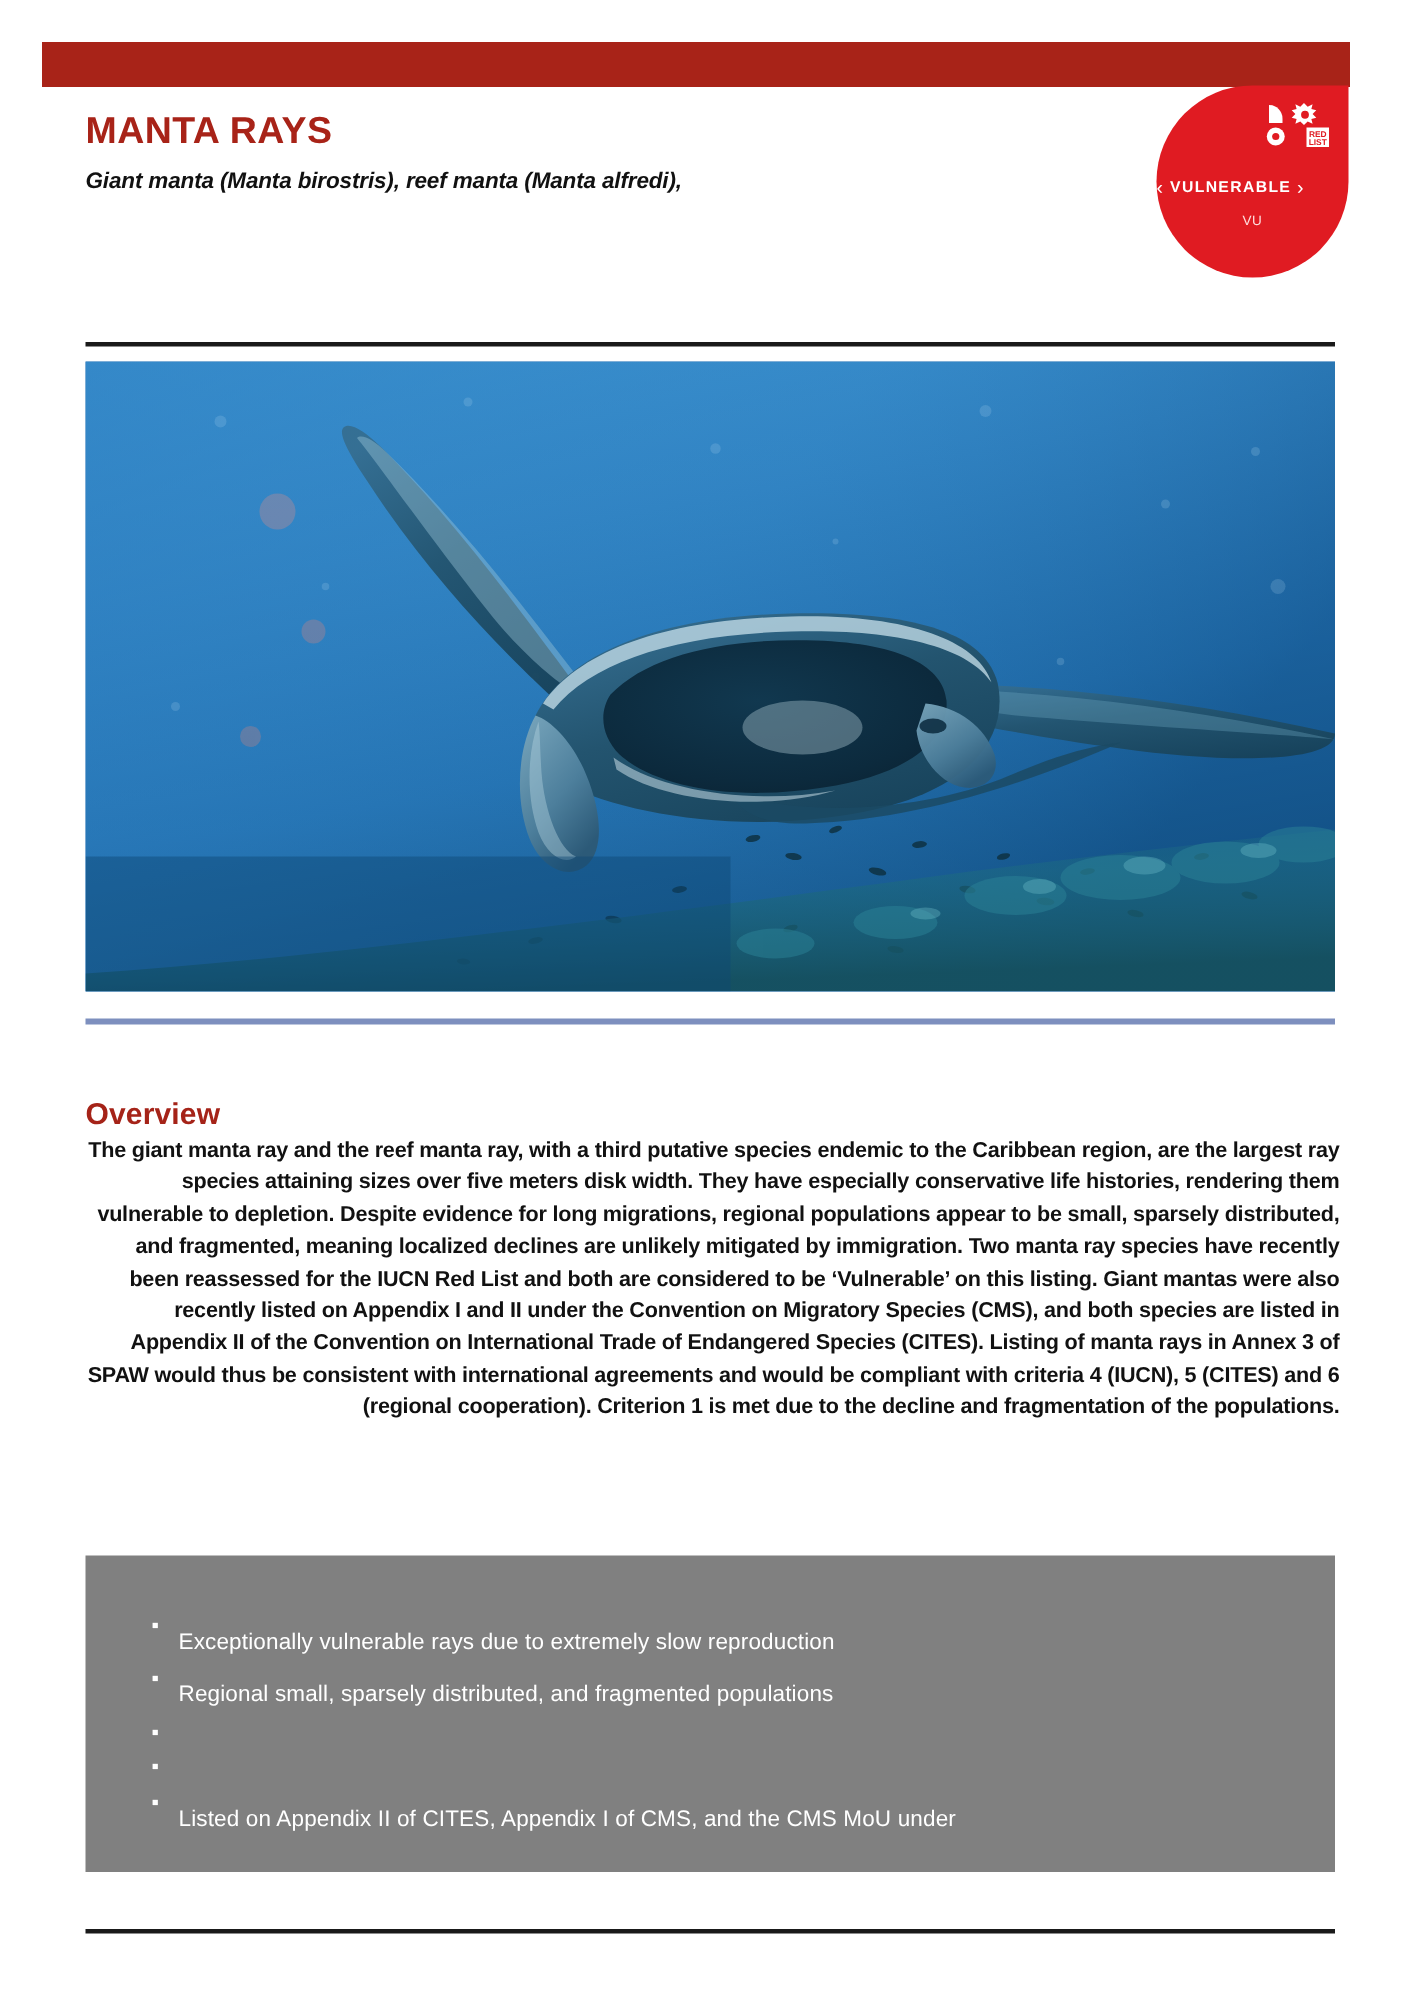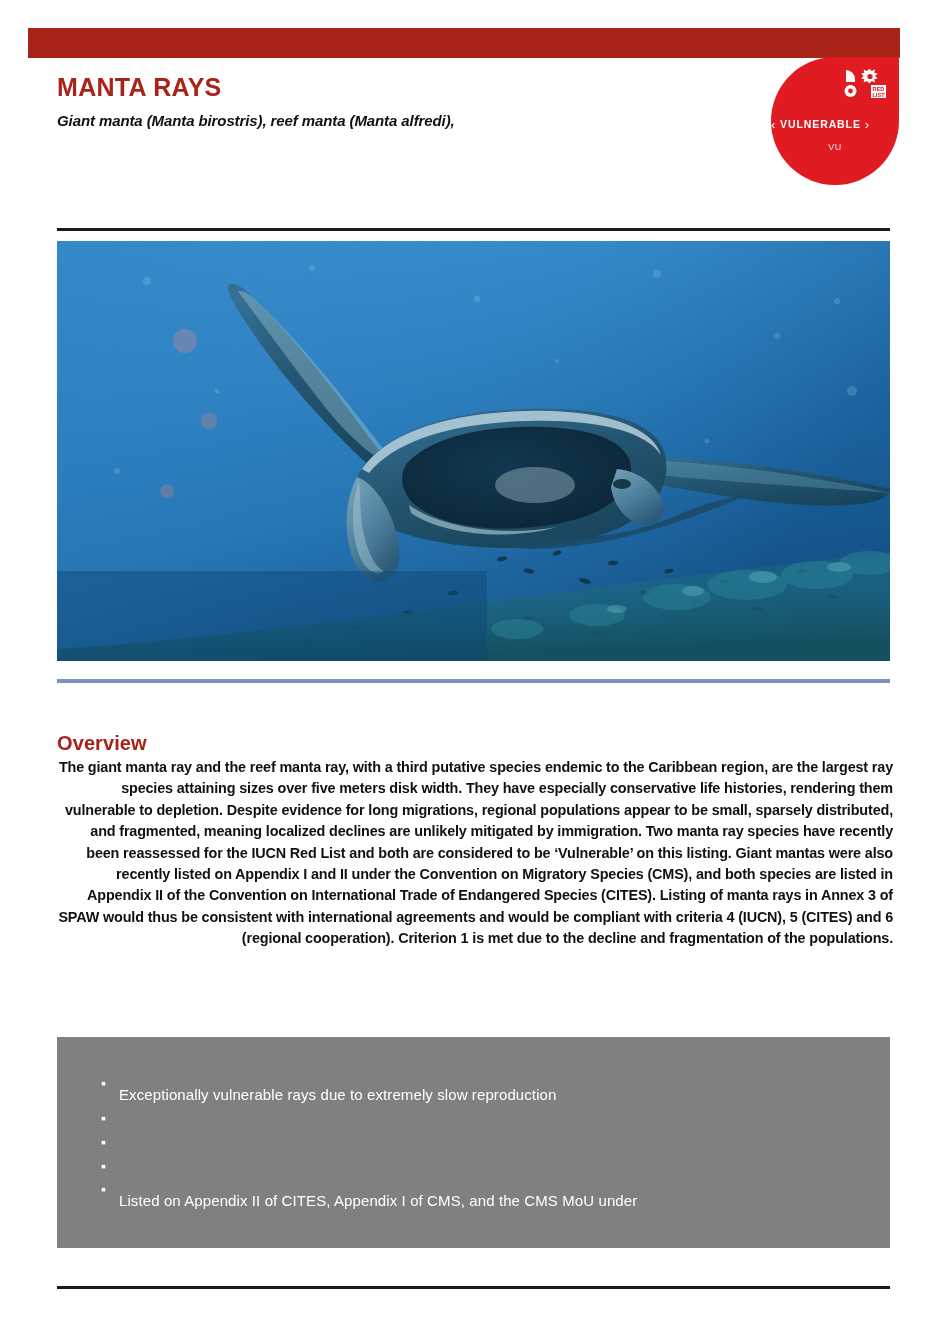--- a/index.html
+++ b/index.html
@@ -349,20 +349,21 @@
     <div class="overview-body">The giant manta ray and the reef manta ray, with a third putative species endemic to the Caribbean region, are the largest ray species attaining sizes over five meters disk width. They have especially conservative life histories, rendering them vulnerable to depletion. Despite evidence for long migrations, regional populations appear to be small, sparsely distributed, and fragmented, meaning localized declines are unlikely mitigated by immigration. Two manta ray species have recently been reassessed for the IUCN Red List and both are considered to be ‘Vulnerable’ on this listing.  Giant mantas were also recently listed on Appendix I and II under the Convention on Migratory Species (CMS), and both species are listed in Appendix II of the Convention on International Trade of Endangered Species (CITES). Listing of manta rays in Annex 3 of SPAW would thus be consistent with international agreements and would be compliant with criteria 4 (IUCN), 5 (CITES) and 6 (regional cooperation). Criterion 1 is met due to the decline and fragmentation of the populations.</div>
   </div>
 
   <div class="highlights">
     <div class="highlight-item">
       <span class="bullet-dot">▪</span>
       <span class="highlight-text">Exceptionally vulnerable rays due to extremely slow reproduction</span>
     </div>
     <div class="highlight-item">
       <span class="bullet-dot">▪</span>
+      <span class="highlight-text">Regional small, sparsely distributed, and fragmented populations</span>
     </div>
     <div class="highlight-item">
       <span class="bullet-dot">▪</span>
     </div>
     <div class="highlight-item">
       <span class="bullet-dot">▪</span>
     </div>
     <div class="highlight-item">
       <span class="bullet-dot">▪</span>
       <span class="highlight-text">Listed on Appendix II of CITES, Appendix I of CMS, and the CMS MoU under</span>

